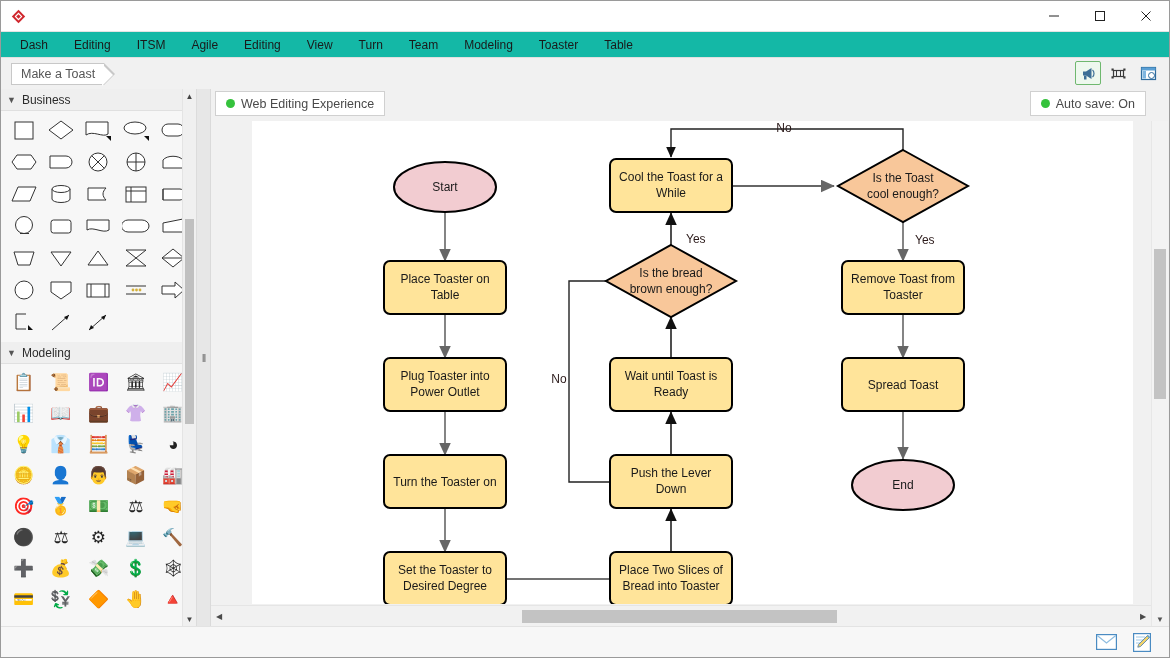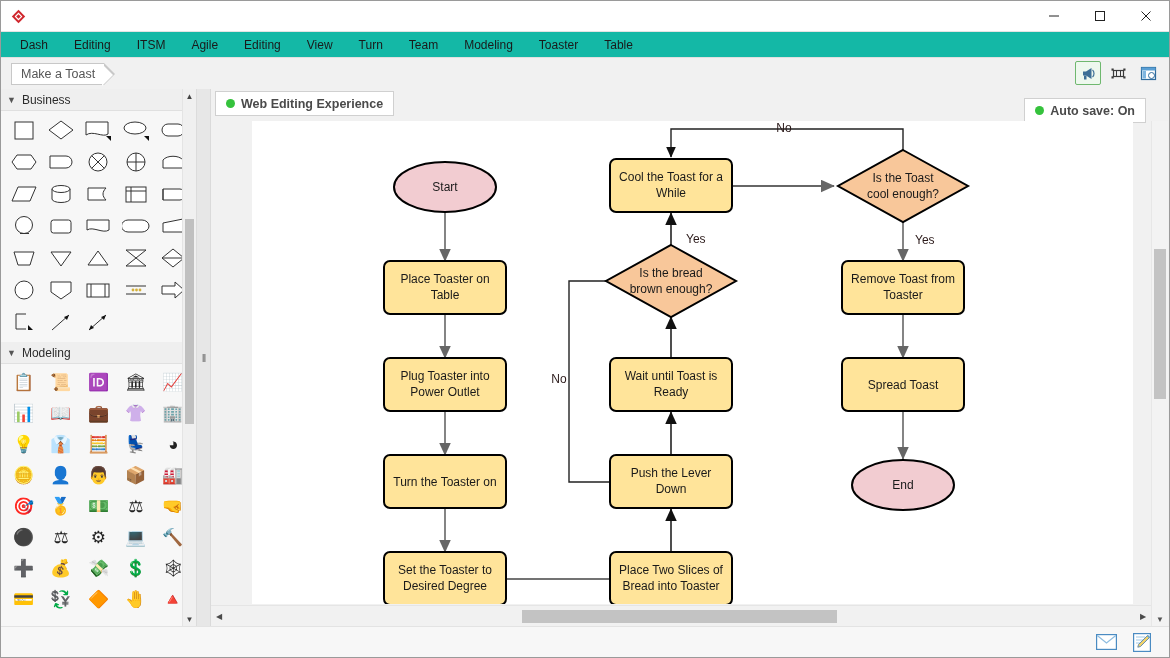--- a/index.html
+++ b/index.html
@@ -173,24 +173,23 @@
   }
   .pill {
     position: absolute;
     height: 25px;
     display: flex; align-items: center;
     background: #ffffff;
     border: 1px solid #d0d0d0;
     padding: 0 10px;
     font-size: 12.5px;
     color: #4a4a4a;
-    font-weight: bold;
   }
   .pill.left { left: 4px; top: 2px; }
-  .pill.right { right: 23px; top: 9px; margin-left: 22px; }
+  .pill.right { right: 23px; top: 2px; margin-left: 22px; }
   .dot { width: 9px; height: 9px; border-radius: 50%; background: #35c23c; margin-right: 6px; flex:0 0 9px;}
 
   .canvas-wrap { flex: 1 1 auto; position: relative; min-height: 0; }
   .canvas-white {
     position: absolute;
     left: 41px; top: 0; right: 36px; bottom: 22px;
     background: #ffffff;
     overflow: hidden;
   }
   .canvas-white svg { display:block; }

